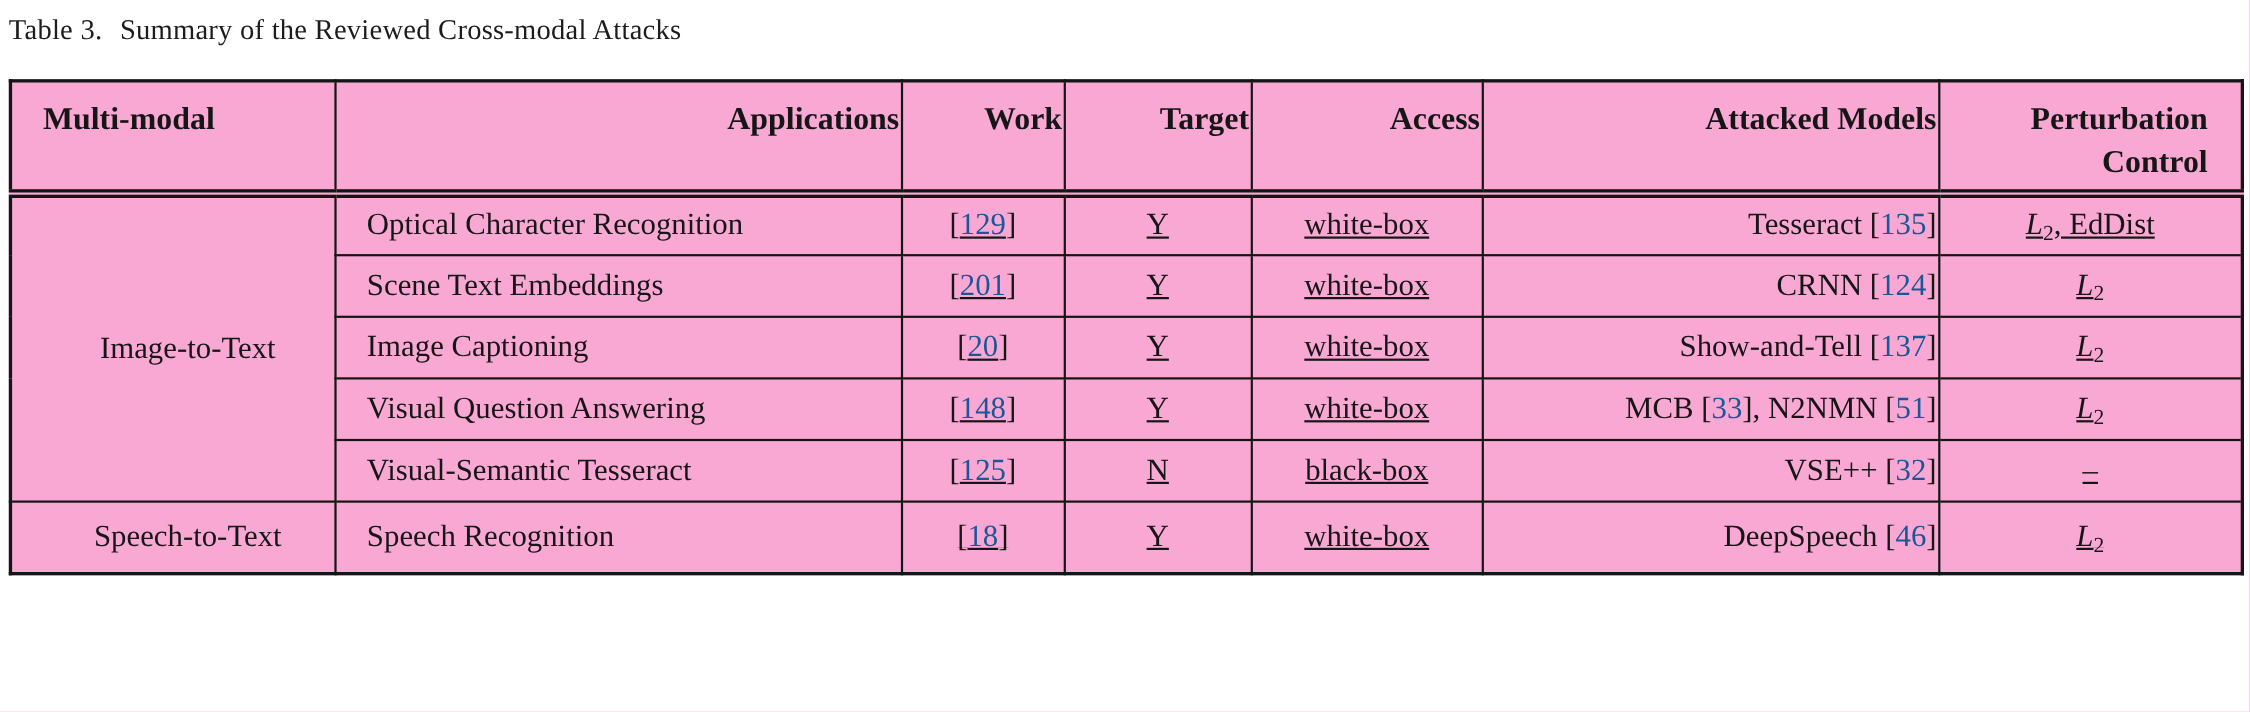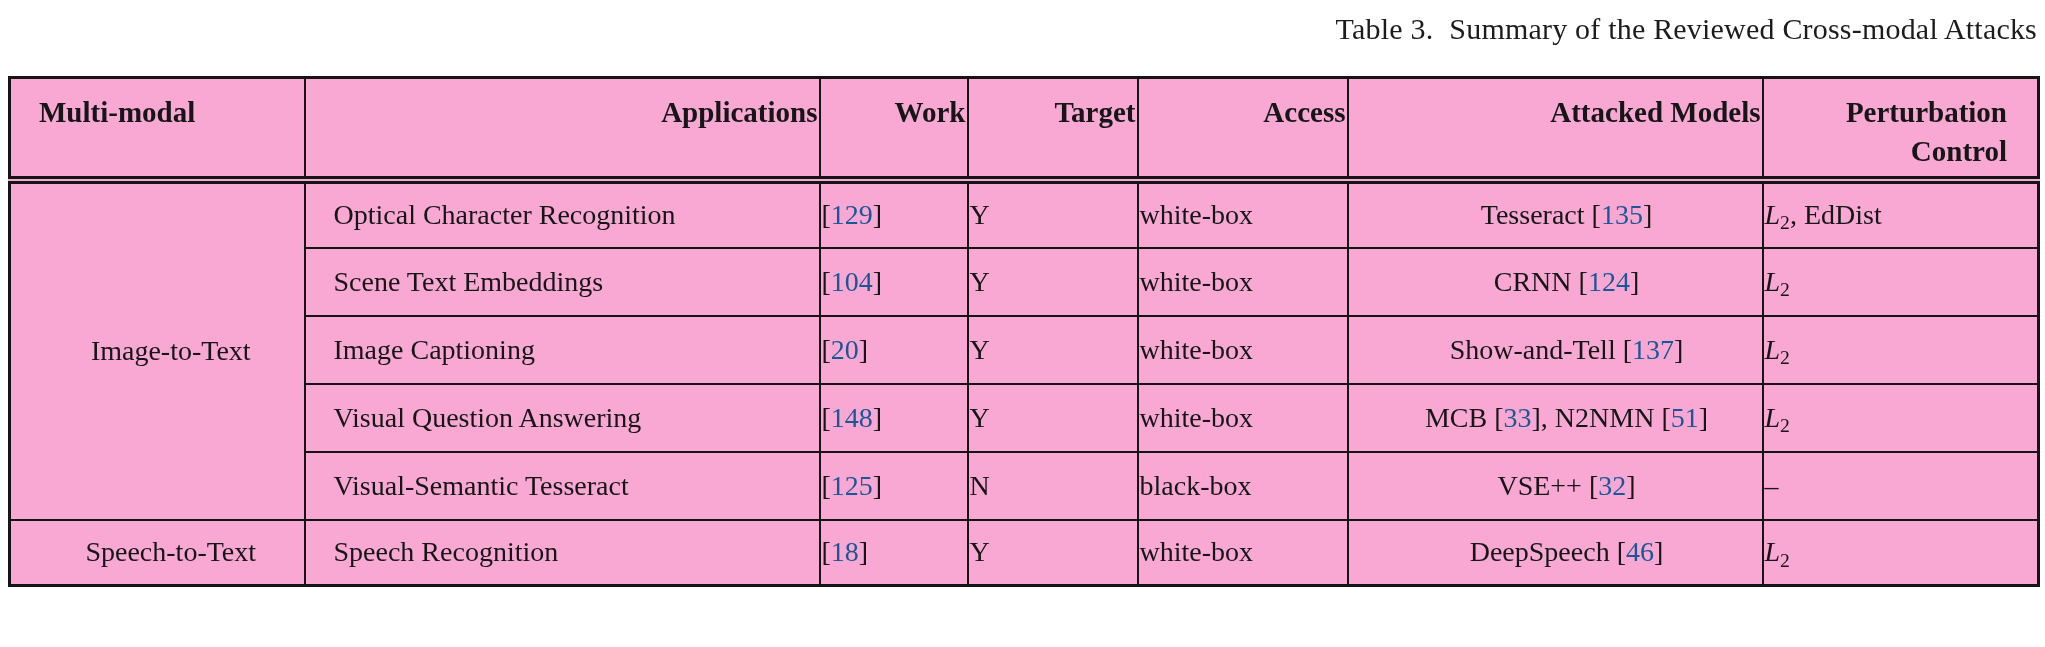--- a/index.html
+++ b/index.html
@@ -6,22 +6,22 @@
   * { box-sizing: border-box; }
   html, body { margin: 0; padding: 0; }
   body {
     width: 2045px; height: 647px; background: #ffffff;
     color: var(--ink);
     font-family: "Liberation Serif", "DejaVu Serif", serif;
   }
   .page { padding: 6px 8px 0 8px; }
 
   .caption {
-    text-align: right;
-    font-size: 30px;
+    text-align: left;
+    font-size: 26px;
     letter-spacing: 0.2px;
     margin: 6px 0 30px 0;
     color: #1c1c1c;
   }
   .caption .cap-label { margin-right: 16px; }
 
   table.summary {
     border-collapse: collapse;
     table-layout: fixed;
     width: 2029px;
@@ -46,30 +46,30 @@
     height: 102px;
     text-align: right;
     line-height: 1.35;
     border-bottom: 8px double var(--rule);
   }
   thead th.h-left { text-align: left; padding-left: 28px; }
   thead th.h-pert { padding-left: 30px; padding-right: 30px; }
 
   tbody td {
     font-size: 28px;
-    height: 68px;
+    height: 56px;
     vertical-align: middle;
     white-space: nowrap;
   }
   tbody tr:last-child td { height: 66px; }
 
   td.modal  { text-align: center; padding-left: 28px; }
   td.app    { text-align: left; padding-left: 28px; }
-  td.models { text-align: center; padding-left: 24px; }
-  td.ctr    { text-align: left; }
+  td.models { text-align: right; padding-left: 24px; }
+  td.ctr    { text-align: center; text-decoration: underline; }
 
   .cite-num { color: var(--cite); }
   .math-it  { font-style: italic; }
   .msub     { font-size: 0.7em; position: relative; top: 0.28em; }
 
   .footnote {
     font-size: 29px;
     margin-top: 16px;
     padding-left: 2px;
     color: #1c1c1c;
@@ -110,21 +110,21 @@
         <td class="modal" rowspan="5">Image-to-Text</td>
         <td class="app">Optical Character Recognition</td>
         <td class="ctr"><span>[</span><span class="cite-num">129</span><span>]</span></td>
         <td class="ctr">Y</td>
         <td class="ctr">white-box</td>
         <td class="models"><span>Tesseract [</span><span class="cite-num">135</span><span>]</span></td>
         <td class="ctr"><span class="math-it">L</span><span class="msub">2</span><span>, EdDist</span></td>
       </tr>
       <tr>
         <td class="app">Scene Text Embeddings</td>
-        <td class="ctr"><span>[</span><span class="cite-num">104</span><span>]</span></td>
+        <td class="ctr"><span>[</span><span class="cite-num">201</span><span>]</span></td>
         <td class="ctr">Y</td>
         <td class="ctr">white-box</td>
         <td class="models"><span>CRNN [</span><span class="cite-num">124</span><span>]</span></td>
         <td class="ctr"><span class="math-it">L</span><span class="msub">2</span></td>
       </tr>
       <tr>
         <td class="app">Image Captioning</td>
         <td class="ctr"><span>[</span><span class="cite-num">20</span><span>]</span></td>
         <td class="ctr">Y</td>
         <td class="ctr">white-box</td>

